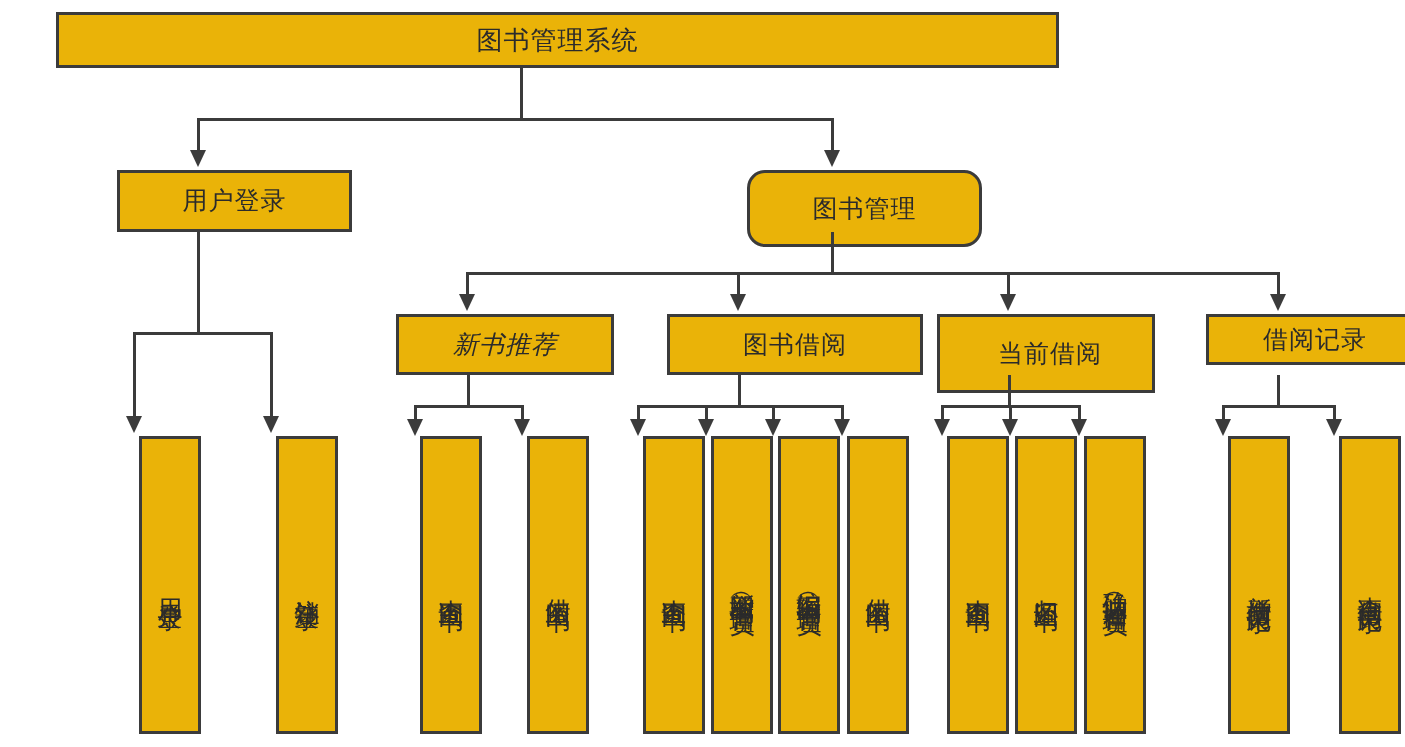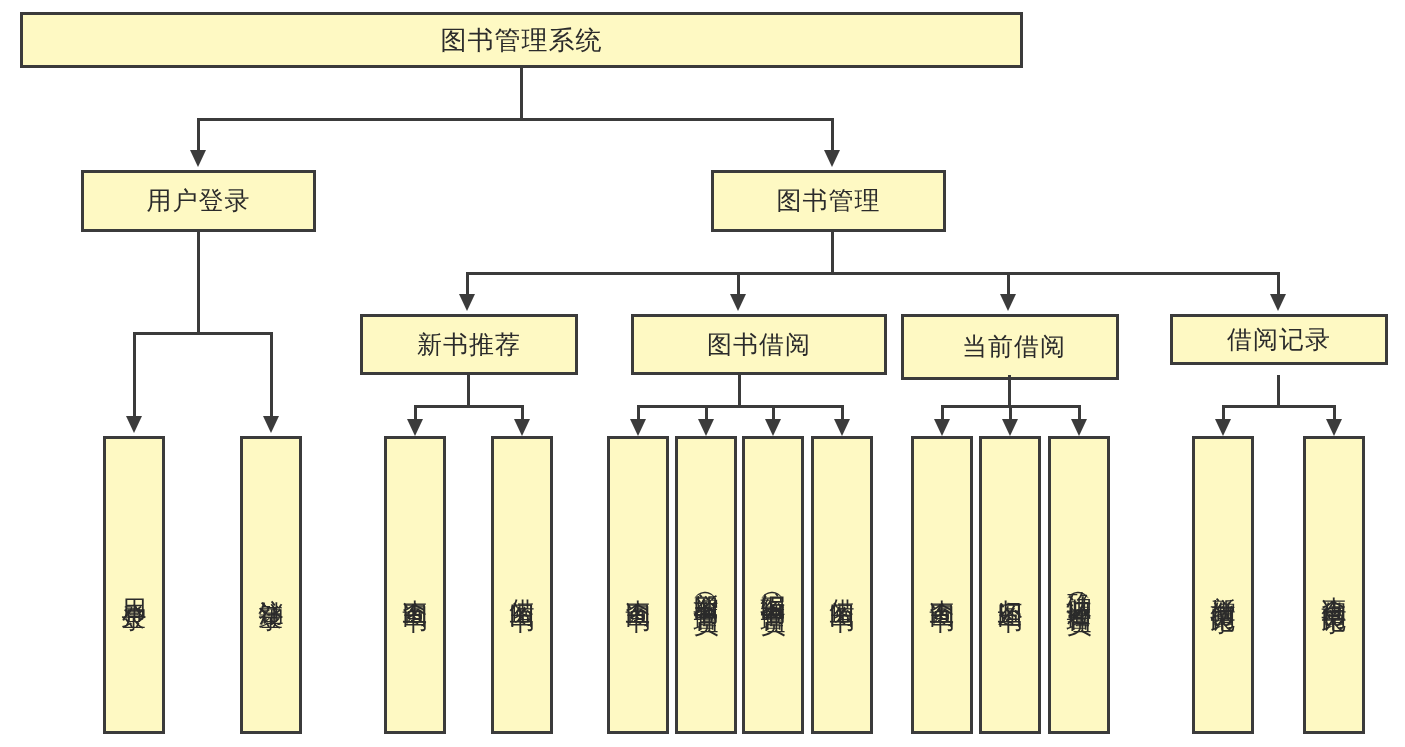--- a/index.html
+++ b/index.html
@@ -15,25 +15,26 @@
     width: 1405px;
     height: 747px;
     background: #ffffff;
     overflow: hidden;
   }
   
   .node {
     position: absolute;
     box-sizing: border-box;
     border: 3px solid #3b3b3b;
-    background: #fef9c3;
+    background: #eab308;
     display: flex;
     align-items: center;
     justify-content: center;
     color: #2b2b2b;
+    margin-left: 36px;
   }
   .node .label {
     color: #2b2b2b;
     line-height: 1.18;
     text-align: center;
     white-space: nowrap;
   }
   
   .node.h .label {
     font-size: 25px;
@@ -100,21 +101,21 @@
 
   <div class="edge v" style="left:197px; top:118px; width:3px; height:32px;"></div>
   <div class="arrow" style="left:190px; top:150px;"></div>
 
   <div class="edge v" style="left:831px; top:118px; width:3px; height:32px;"></div>
   <div class="arrow" style="left:824px; top:150px;"></div>
 
   <div class="node h" style="left:81px; top:170px; width:235px; height:62px;">
     <span class="label">用户登录</span>
   </div>
-  <div class="node h" style="left:711px; top:170px; width:235px; height:62px;">
+  <div class="node h" style="left:711px; top:170px; width:235px; height:77px;border-radius:18px;">
     <span class="label">图书管理</span>
   </div>
 
   <div class="edge v" style="left:197px; top:232px; width:3px; height:102px;"></div>
   <div class="edge h" style="left:133px; top:332px; width:140px; height:3px;"></div>
   <div class="edge v" style="left:133px; top:332px; width:3px; height:84px;"></div>
   <div class="arrow" style="left:126px; top:416px;"></div>
   <div class="edge v" style="left:270px; top:332px; width:3px; height:84px;"></div>
   <div class="arrow" style="left:263px; top:416px;"></div>
 
@@ -122,27 +123,27 @@
   <div class="edge h" style="left:466px; top:272px; width:814px; height:3px;"></div>
   <div class="edge v" style="left:466px; top:272px; width:3px; height:22px;"></div>
   <div class="arrow" style="left:459px; top:294px;"></div>
   <div class="edge v" style="left:737px; top:272px; width:3px; height:22px;"></div>
   <div class="arrow" style="left:730px; top:294px;"></div>
   <div class="edge v" style="left:1007px; top:272px; width:3px; height:22px;"></div>
   <div class="arrow" style="left:1000px; top:294px;"></div>
   <div class="edge v" style="left:1277px; top:272px; width:3px; height:22px;"></div>
   <div class="arrow" style="left:1270px; top:294px;"></div>
 
-  <div class="node h" style="left:360px; top:314px; width:218px; height:61px;">
+  <div class="node h" style="left:360px; top:314px; width:218px; height:61px;font-style:italic;">
     <span class="label">新书推荐</span>
   </div>
   <div class="node h" style="left:631px; top:314px; width:256px; height:61px;">
     <span class="label">图书借阅</span>
   </div>
-  <div class="node h" style="left:901px; top:314px; width:218px; height:66px;padding-left:8px;">
+  <div class="node h" style="left:901px; top:314px; width:218px; height:79px;padding-left:8px;">
     <span class="label">当前借阅</span>
   </div>
   <div class="node h" style="left:1170px; top:314px; width:218px; height:51px;">
     <span class="label">借阅记录</span>
   </div>
 
   <div class="edge v" style="left:467px; top:375px; width:3px; height:32px;"></div>
   <div class="edge h" style="left:414px; top:405px; width:110px; height:3px;"></div>
   <div class="edge v" style="left:414px; top:405px; width:3px; height:14px;"></div>
   <div class="arrow" style="left:407px; top:419px;"></div>

